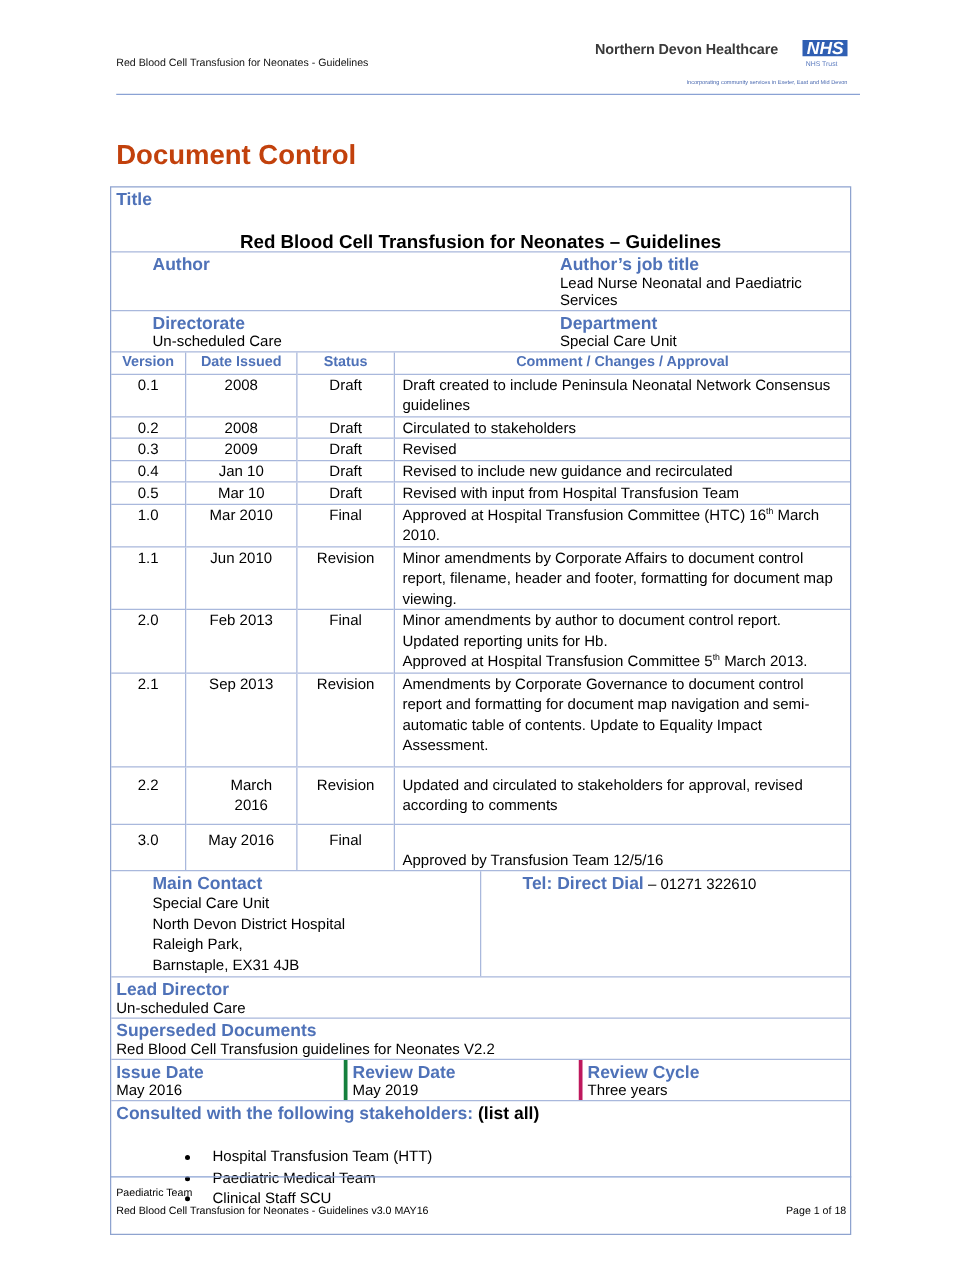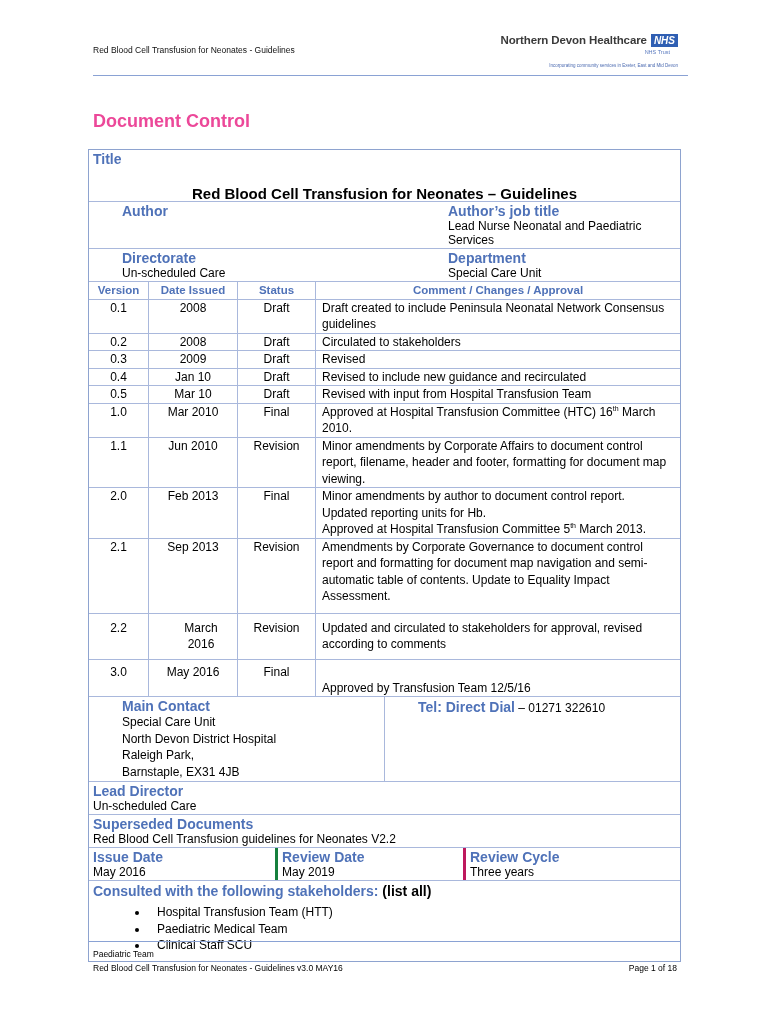--- a/index.html
+++ b/index.html
@@ -2,26 +2,26 @@
 <html><head>
   <meta charset="utf-8">
   <style>
     html, body { margin: 0; padding: 0; background: #ffffff; }
     body { width: 770px; height: 1024px; position: relative; overflow: hidden;
            font-family: "Liberation Sans", sans-serif; color: #000; }
     .hdr-left { position: absolute; left: 93px; top: 45px; font-size: 8.5px; color: #111; }
     .logo { position: absolute; right: 92px; top: 30px; text-align: right; }
     .logo-name { font-size: 11.5px; color: #3a3a3a; font-weight: bold; letter-spacing: -0.1px; }
     .logo-nhs { display: inline-block; background: #2f5fb3; color: #fff; font-weight: bold;
-                font-style: italic; font-size: 10px; padding: 0 3px; margin-left: 4px; line-height: 13px; }
+                font-style: italic; font-size: 14px; padding: 0 3px; margin-left: 20px; line-height: 13px; }
     .logo-trust { font-size: 5.5px; color: #5b7bbf; margin-top: 1px; padding-right: 8px; }
     .logo-tag { font-size: 4.5px; color: #4b6ab0; margin-top: 8px; }
     .hdr-rule { position: absolute; left: 93px; top: 75px; width: 595px; height: 1px; background: #8aa2d4; }
 
-    .doc-title { position: absolute; left: 93px; top: 111px; font-size: 18px; font-weight: bold; color: #ec4899; }
+    .doc-title { position: absolute; left: 93px; top: 111px; font-size: 22px; font-weight: bold; color: #c2410c; }
 
     .box { position: absolute; left: 88px; top: 149px; width: 593px; border: 1.5px solid #8ea3cf; box-sizing: border-box; }
     .row { border-bottom: 1px solid #a9b8dc; }
     .row:last-child { border-bottom: none; }
     .lbl { color: #4f72b8; font-weight: bold; font-size: 14px; }
     .val { font-size: 12px; }
     .pad { padding: 1px 4px; }
     .title-row { height: 49px; }
     .main-title { text-align: center; font-weight: bold; font-size: 15px; margin-top: 18px; }
     .two { display: flex; }
@@ -40,21 +40,21 @@
     .cc { text-align: left; padding-left: 6px !important; }
     sup { font-size: 7px; line-height: 0; }
 
     .contact-left { border-right: 1px solid #a9b8dc; }
     .three { display: flex; }
     .three > div { box-sizing: border-box; }
     .t1 { width: 189px; border-right: 3px solid #15803d; }
     .t2 { width: 188px; border-right: 3px solid #be185d; }
     .t3 { flex: 1; }
     .bold-black { color: #000; font-weight: bold; }
-    ul.stake { margin: 4px; padding-left: 52px; font-size: 12px; }
+    ul.stake { margin: 17px; padding-left: 52px; font-size: 12px; }
     ul.stake li { line-height: 16.5px; padding-left: 8px; }
 
     .ftr-rule { position: absolute; left: 88px; top: 941px; width: 593px; height: 1px; background: #8aa2d4; }
     .ftr-l1 { position: absolute; left: 93px; top: 949px; font-size: 8.5px; }
     .ftr-l2 { position: absolute; left: 93px; top: 963px; font-size: 8.5px; }
     .ftr-r  { position: absolute; right: 93px; top: 963px; font-size: 8.5px; }
   </style>
 </head>
 <body>
 

